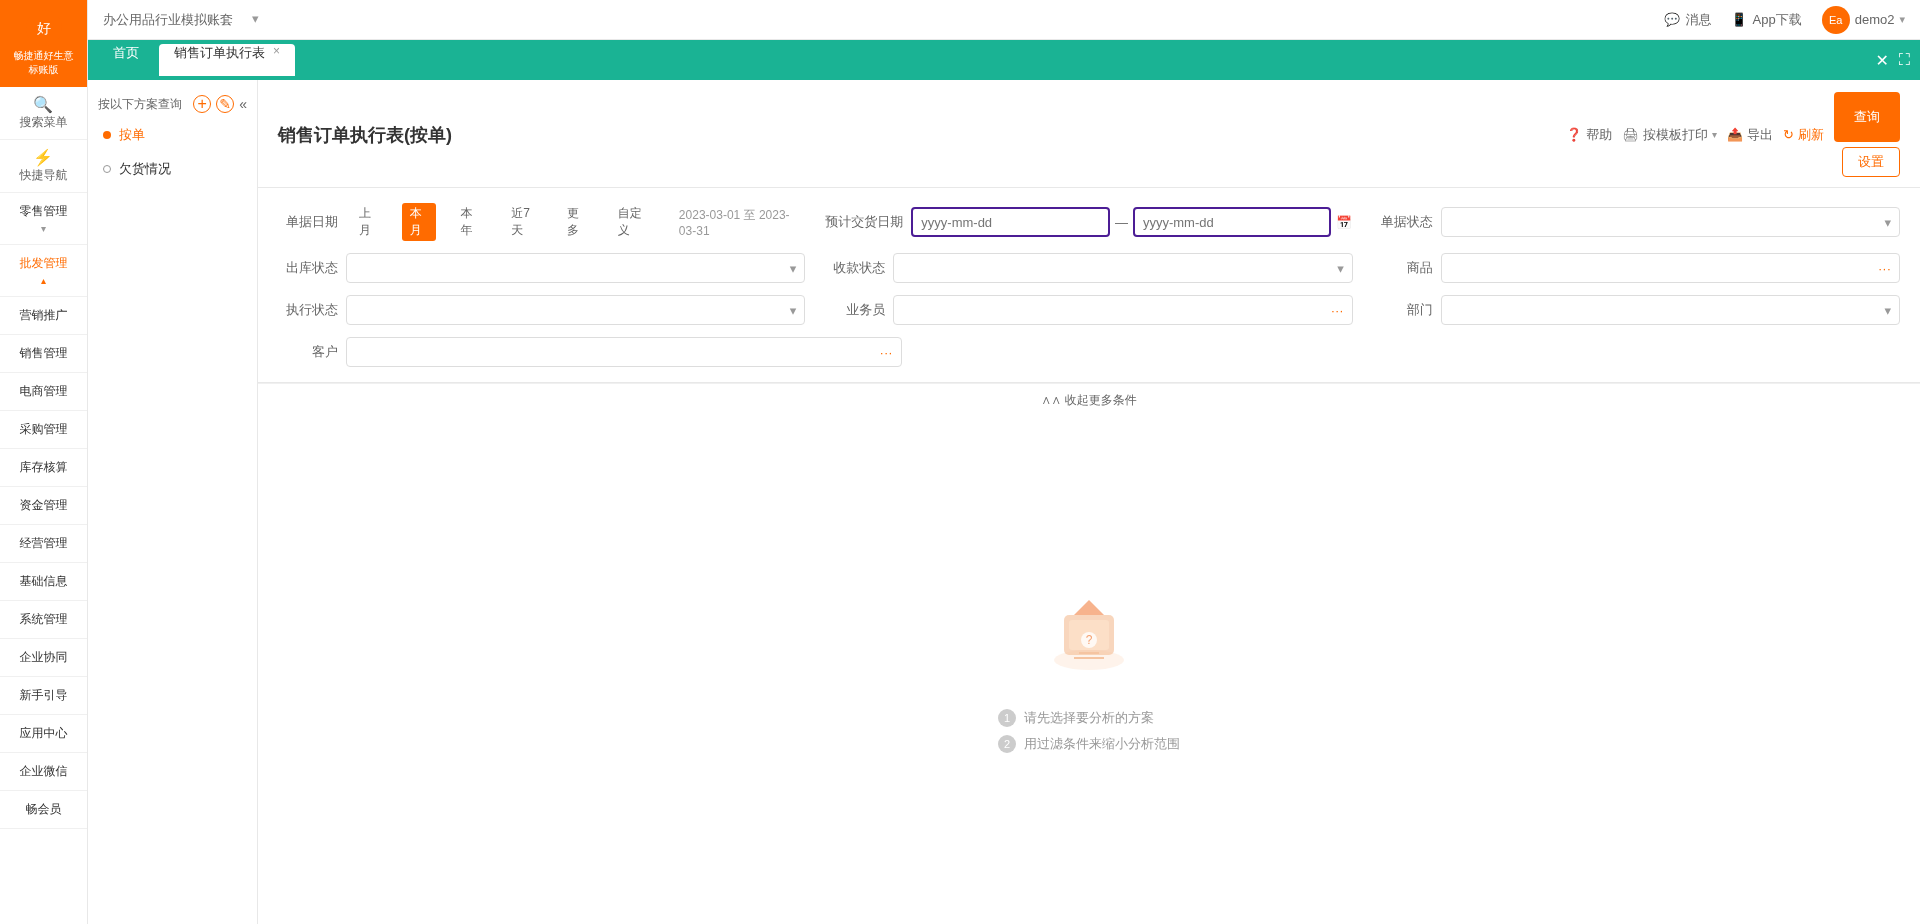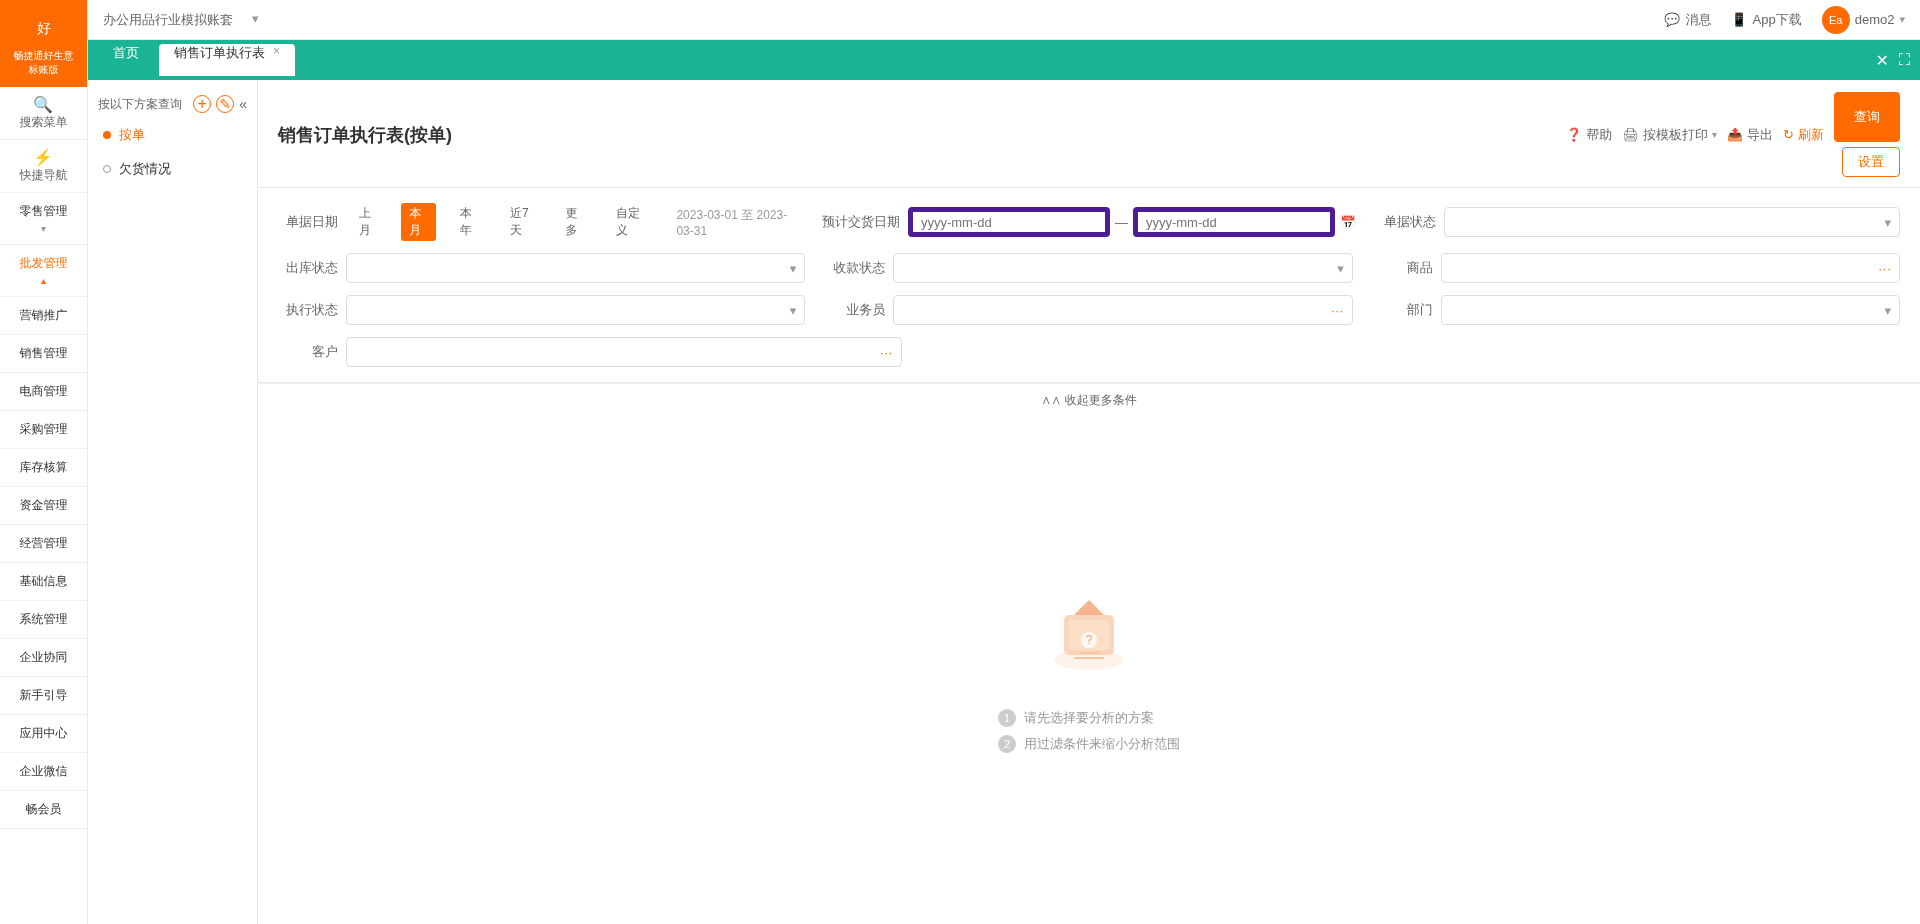--- a/index.html
+++ b/index.html
@@ -310,21 +310,21 @@
     }
     .date-range {
       display: flex;
       align-items: center;
       gap: 5px;
       flex: 1;
     }
     .date-input {
       flex: 1;
       height: 30px;
-      border: 5px solid #4c1d95;
+      border: 2px solid #4c1d95;
       border-radius: 4px;
       padding: 0 8px;
       font-size: 13px;
       color: #999;
       outline: none;
     }
     .date-sep { color: #666; }
     .date-cal-icon { color: #ff6b00; cursor: pointer; }
 
     

